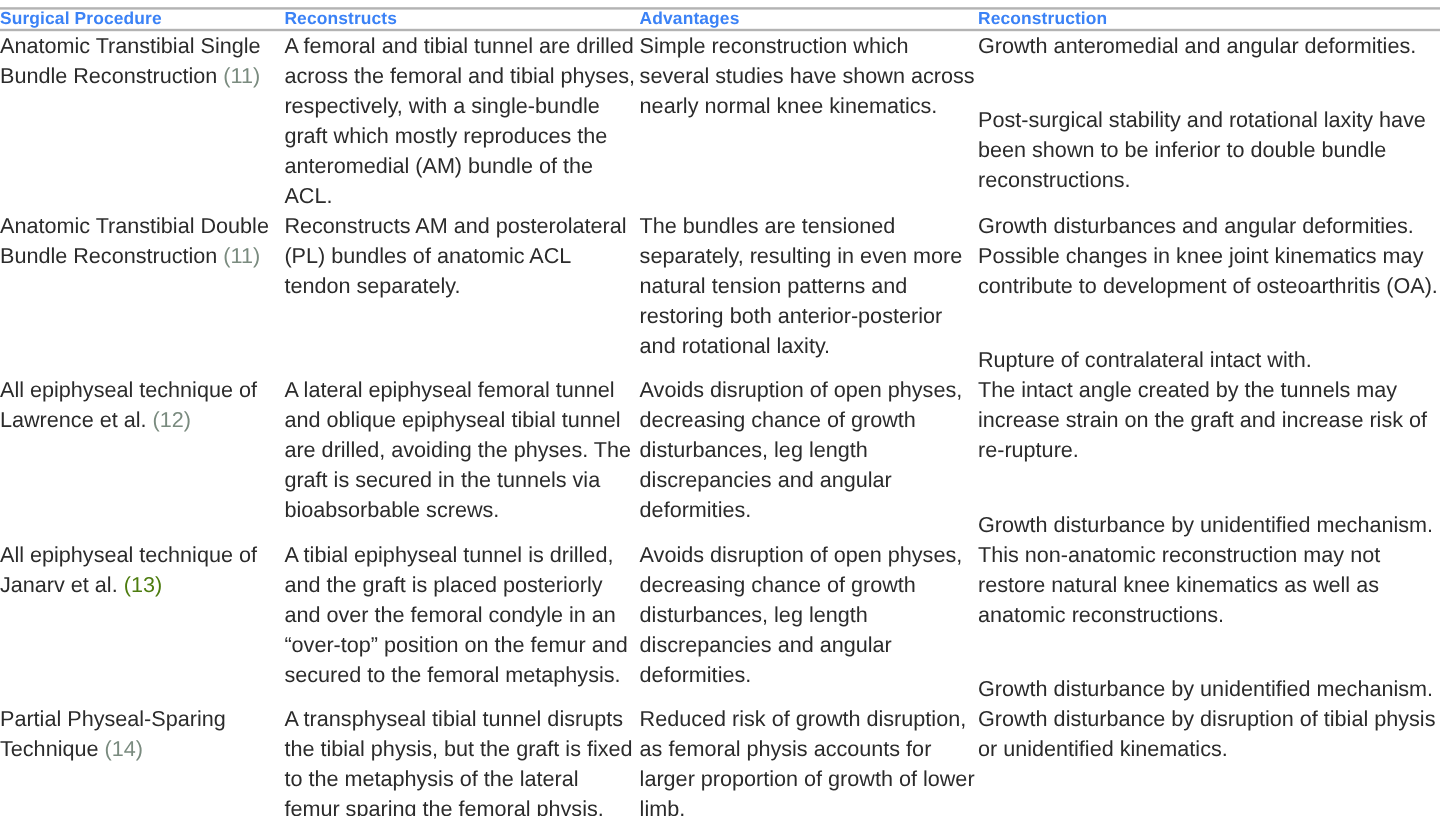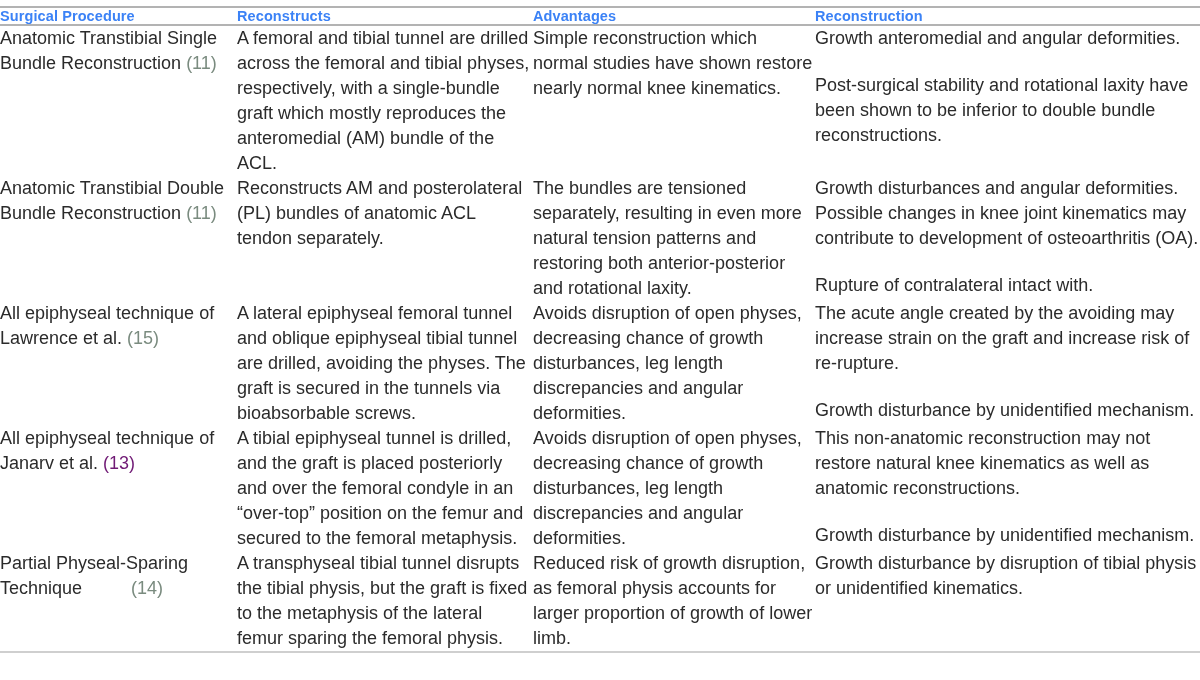--- a/index.html
+++ b/index.html
@@ -67,21 +67,21 @@
     font-size: 18px;
     line-height: 25px;
     color: #2b2b2b;
     padding-top: 11px;
     padding-bottom: 11px;
   }
   .cell-p {
     margin: 0;
   }
   .cell-p + .cell-p {
-    margin-top: 22px;
+    margin-top: 37px;
   }
   .ref {
     color: #7a8b7f;
   }
 </style>
 </head>
 <body>
 
 <div class="table-wrap">
 
@@ -115,21 +115,21 @@
     </colgroup>
     <tbody id="tbody">
         <tr class="body-row">
           <td class="pad0">
             <p class="cell-p"><span>Anatomic Transtibial Single Bundle Reconstruction</span> <span class="ref" style="color: rgb(122, 139, 127);">(11)</span></p>
           </td>
           <td class="pad1">
             <p class="cell-p">A femoral and tibial tunnel are drilled across the femoral and tibial physes, respectively, with a single-bundle graft which mostly reproduces the anteromedial (AM) bundle of the ACL.</p>
           </td>
           <td class="pad2">
-            <p class="cell-p">Simple reconstruction which normal studies have shown restore nearly normal knee kinematics.</p>
+            <p class="cell-p">Simple reconstruction which several studies have shown across nearly normal knee kinematics.</p>
           </td>
           <td class="pad3">
             <p class="cell-p">Growth anteromedial and angular deformities.</p>
             <p class="cell-p">Post-surgical stability and rotational laxity have been shown to be inferior to double bundle reconstructions.</p>
           </td>
         </tr>
         <tr class="body-row">
           <td class="pad0">
             <p class="cell-p"><span>Anatomic Transtibial Double Bundle Reconstruction</span> <span class="ref" style="color: rgb(122, 139, 127);">(11)</span></p>
           </td>
@@ -139,51 +139,51 @@
           <td class="pad2">
             <p class="cell-p">The bundles are tensioned separately, resulting in even more natural tension patterns and restoring both anterior-posterior and rotational laxity.</p>
           </td>
           <td class="pad3">
             <p class="cell-p">Growth disturbances and angular deformities. Possible changes in knee joint kinematics may contribute to development of osteoarthritis (OA).</p>
             <p class="cell-p">Rupture of contralateral intact with.</p>
           </td>
         </tr>
         <tr class="body-row">
           <td class="pad0">
-            <p class="cell-p"><span>All epiphyseal technique of Lawrence et al.</span> <span class="ref" style="color: rgb(122, 139, 127);">(15)</span></p>
+            <p class="cell-p"><span>All epiphyseal technique of Lawrence et al.</span> <span class="ref" style="color: rgb(122, 139, 127);">(12)</span></p>
           </td>
           <td class="pad1">
             <p class="cell-p">A lateral epiphyseal femoral tunnel and oblique epiphyseal tibial tunnel are drilled, avoiding the physes. The graft is secured in the tunnels via bioabsorbable screws.</p>
           </td>
           <td class="pad2">
             <p class="cell-p">Avoids disruption of open physes, decreasing chance of growth disturbances, leg length discrepancies and angular deformities.</p>
           </td>
           <td class="pad3">
-            <p class="cell-p">The acute angle created by the avoiding may increase strain on the graft and increase risk of re-rupture.</p>
+            <p class="cell-p">The intact angle created by the tunnels may increase strain on the graft and increase risk of re-rupture.</p>
             <p class="cell-p">Growth disturbance by unidentified mechanism.</p>
           </td>
         </tr>
         <tr class="body-row">
           <td class="pad0">
-            <p class="cell-p"><span>All epiphyseal technique of Janarv et al.</span> <span class="ref" style="color: #701a75;">(13)</span></p>
+            <p class="cell-p"><span>All epiphyseal technique of Janarv et al.</span> <span class="ref" style="color: #4d7c0f;">(13)</span></p>
           </td>
           <td class="pad1">
             <p class="cell-p">A tibial epiphyseal tunnel is drilled, and the graft is placed posteriorly and over the femoral condyle in an “over-top” position on the femur and secured to the femoral metaphysis.</p>
           </td>
           <td class="pad2">
             <p class="cell-p">Avoids disruption of open physes, decreasing chance of growth disturbances, leg length discrepancies and angular deformities.</p>
           </td>
           <td class="pad3">
             <p class="cell-p">This non-anatomic reconstruction may not restore natural knee kinematics as well as anatomic reconstructions.</p>
             <p class="cell-p">Growth disturbance by unidentified mechanism.</p>
           </td>
         </tr>
         <tr class="body-row">
           <td class="pad0">
-            <p class="cell-p"><span>Partial Physeal-Sparing Technique</span> <span class="ref" style="color: rgb(122, 139, 127); margin-left: 44px;">(14)</span></p>
+            <p class="cell-p"><span>Partial Physeal-Sparing Technique</span> <span class="ref" style="color: rgb(122, 139, 127);">(14)</span></p>
           </td>
           <td class="pad1">
             <p class="cell-p">A transphyseal tibial tunnel disrupts the tibial physis, but the graft is fixed to the metaphysis of the lateral femur sparing the femoral physis.</p>
           </td>
           <td class="pad2">
             <p class="cell-p">Reduced risk of growth disruption, as femoral physis accounts for larger proportion of growth of lower limb.</p>
           </td>
           <td class="pad3">
             <p class="cell-p">Growth disturbance by disruption of tibial physis or unidentified kinematics.</p>
           </td>

